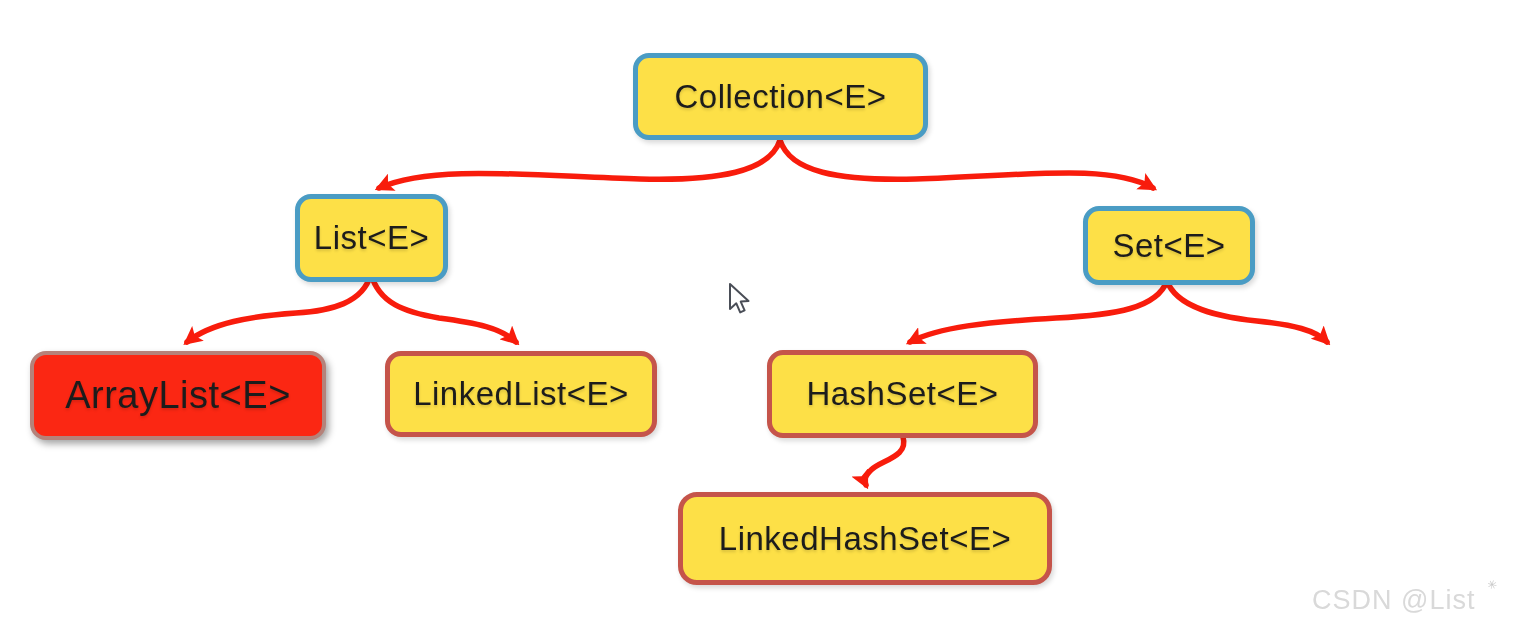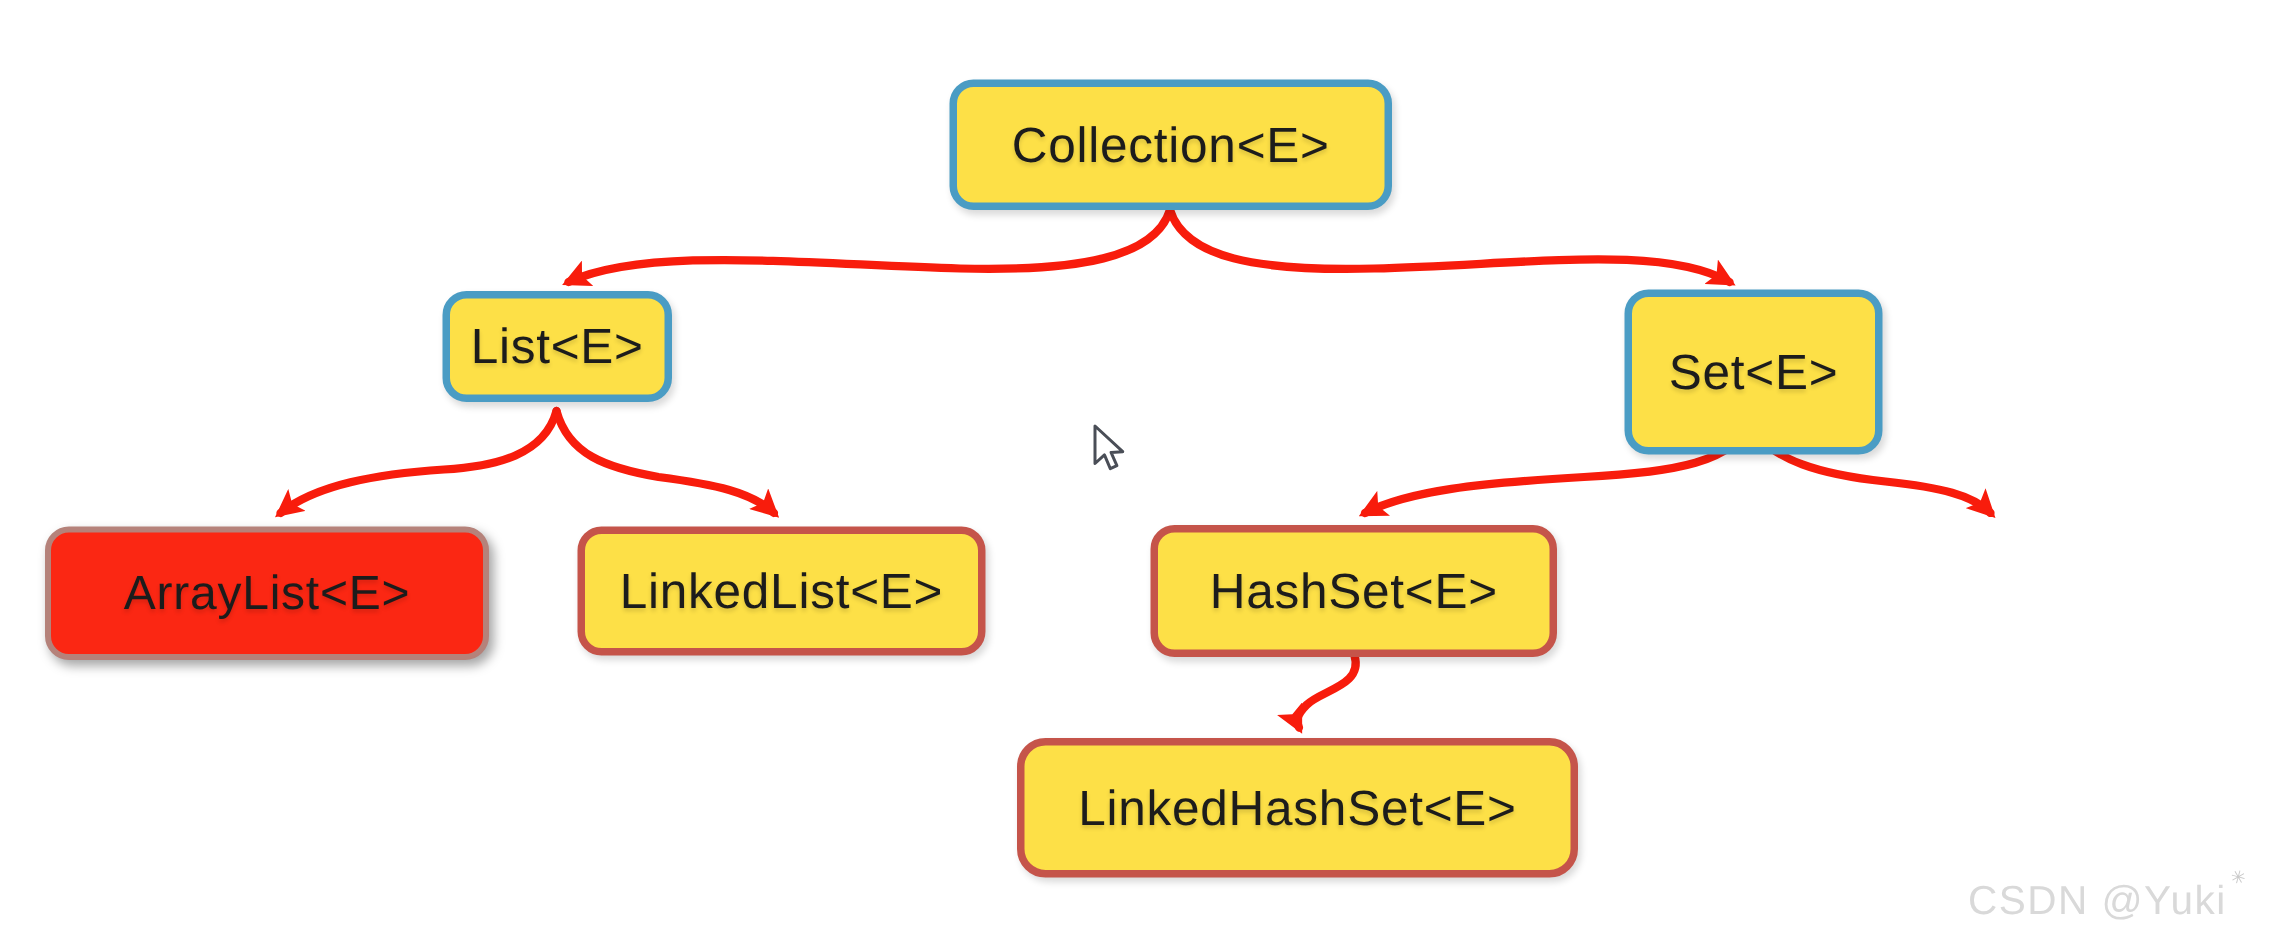--- a/index.html
+++ b/index.html
@@ -34,26 +34,26 @@
     letter-spacing:.5px;
     text-shadow:0 2px 3px rgba(0,0,0,.15);
     box-shadow:2px 3px 5px rgba(0,0,0,.15);
     white-space:nowrap;
   }
   .node.blue{border:5px solid var(--node-blue-border);}
   .node.red{border:5px solid var(--node-red-border);}
   .node.highlight{
     background:var(--highlight-fill);
     border:4px solid var(--highlight-border);
-    font-size:32px;
+    font-size:38px;
     box-shadow:3px 4px 7px rgba(0,0,0,.35);
   }
   #node-collection{left:633px;top:53px;width:295px;height:87px;}
-  #node-list{left:295px;top:194px;width:153px;height:74px;}
-  #node-set{left:1083px;top:193px;width:172px;height:110px;}
+  #node-list{left:295px;top:194px;width:153px;height:88px;}
+  #node-set{left:1083px;top:206px;width:172px;height:79px;}
   #node-arraylist{left:30px;top:351px;width:296px;height:89px;}
   #node-linkedlist{left:385px;top:351px;width:272px;height:86px;}
   #node-hashset{left:767px;top:350px;width:271px;height:88px;}
   #node-treeset{left:1192px;top:349px;width:278px;height:90px;}
   #node-linkedhashset{left:678px;top:492px;width:374px;height:93px;border-radius:19px;}
   .cursor{position:absolute;left:727px;top:282px;width:24px;height:34px;pointer-events:none;}
   .watermark{
     position:absolute;left:1312px;top:585px;
     color:var(--watermark);
     font-size:27px;
@@ -110,16 +110,16 @@
 
 
   <div class="node red" id="node-linkedhashset">
     <span>LinkedHashSet&lt;E&gt;</span>
   </div>
 
   <svg class="cursor" viewBox="0 0 24 34" xmlns="http://www.w3.org/2000/svg">
     <path d="M3,2 L3,27 L9.3,21.3 L13.2,30.4 L17.6,28.4 L13.7,19.6 L21.5,19.1 Z" fill="#ffffff" stroke="#4a4e57" stroke-width="2" stroke-linejoin="round"></path>
   </svg>
 
-  <div class="watermark">CSDN @Yuki</div>
+  <div class="watermark">CSDN @List</div>
   <div class="watermark-mark">✳</div>
 
 </div>
 
 </body></html>

